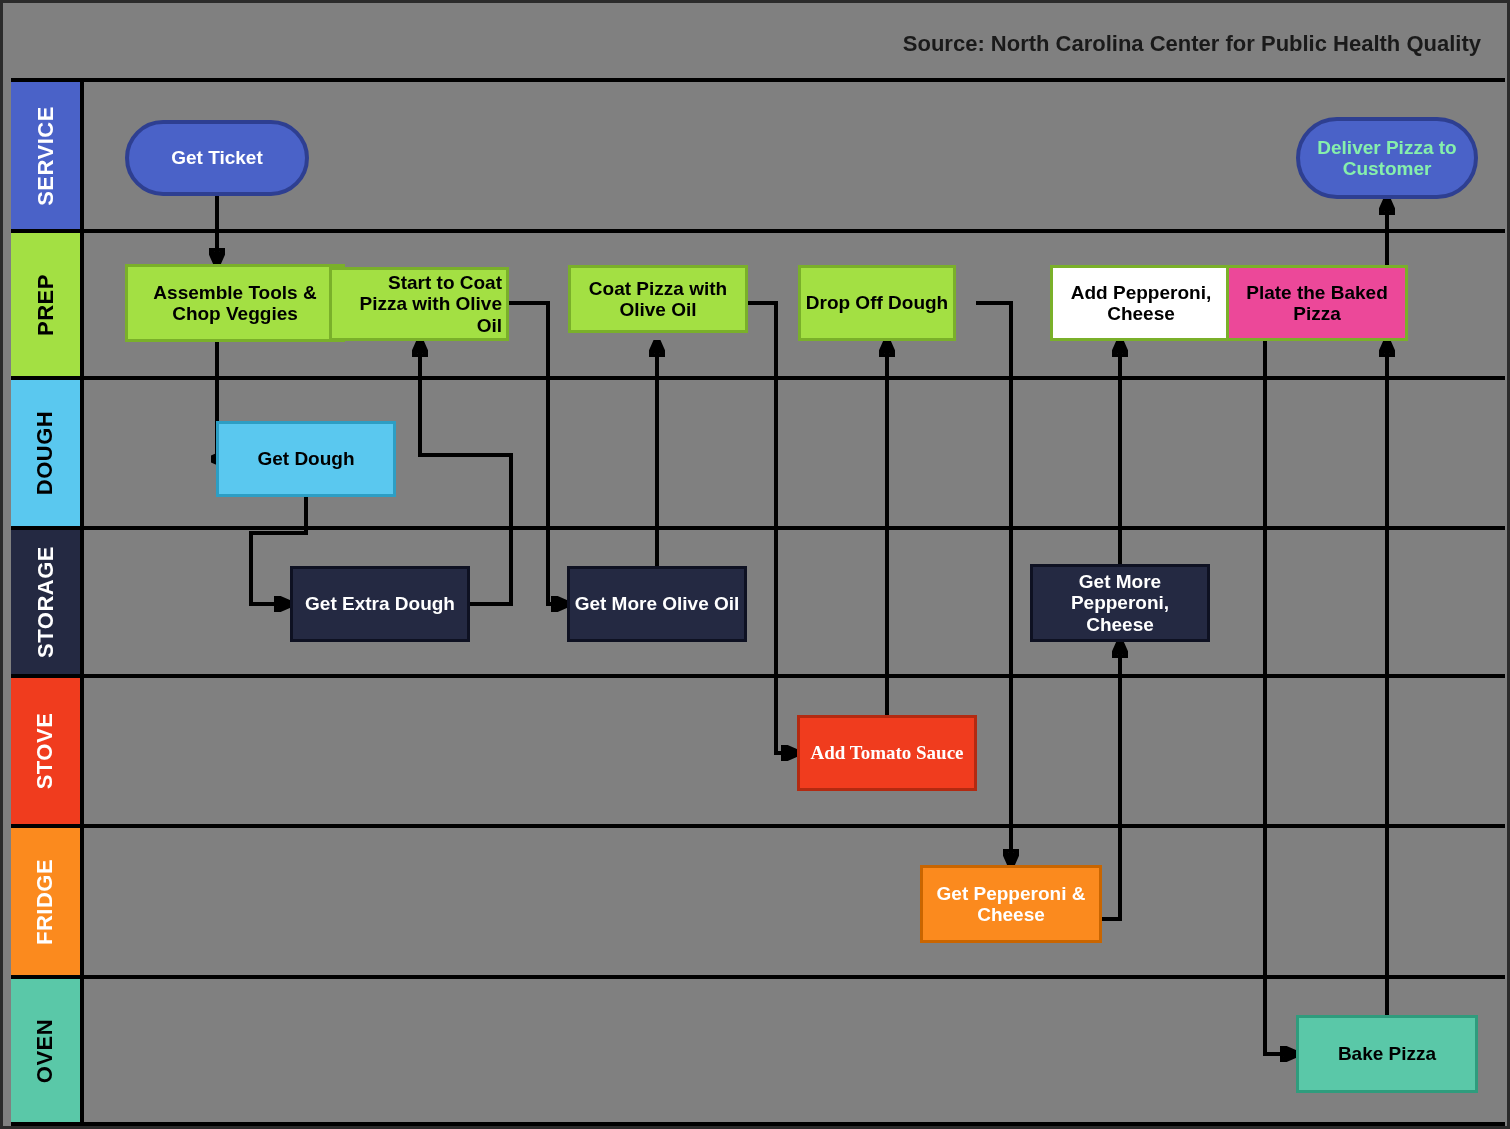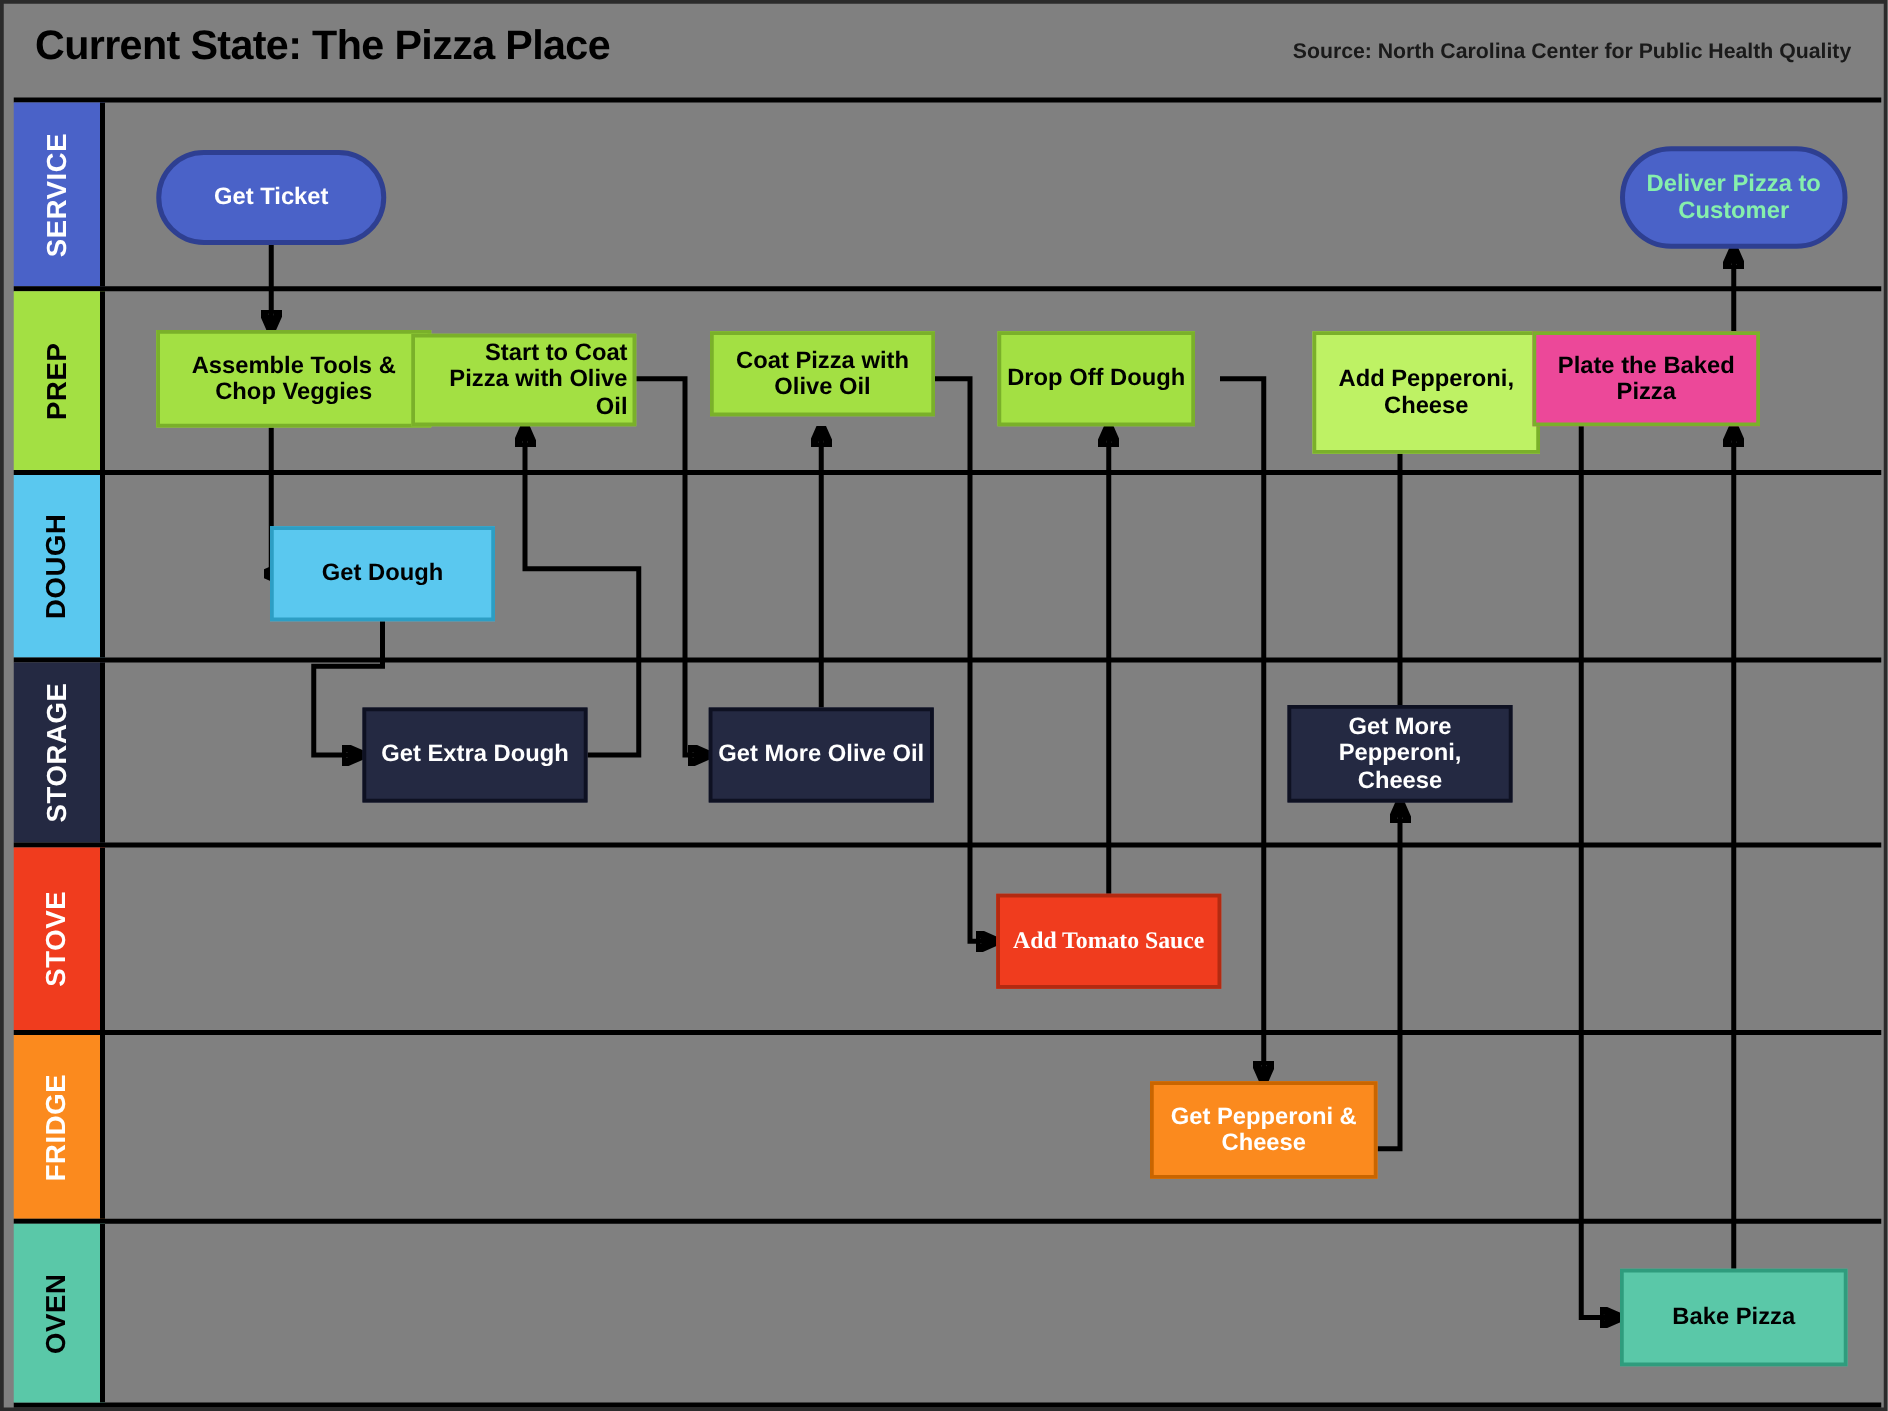--- a/index.html
+++ b/index.html
@@ -22,21 +22,21 @@
     left: 25px; top: 14px;
     font-size: 33px;
     font-weight: bold;
     color: #000000;
     letter-spacing: -0.5px;
     white-space: nowrap;
   }
   #source-note {
     position: absolute;
     right: 26px; top: 28px;
-    font-size: 17px;
+    font-size: 22px;
     font-weight: bold;
     color: #1a1a1a;
     white-space: nowrap;
   }
 
   
   #lanes {
     position: absolute;
     left: 8px; top: 75px;
     width: 1494px; height: 1048px;
@@ -92,21 +92,20 @@
     pointer-events: none;
     z-index: 3;
   }
   #wires path, #wires line { stroke: #000000; stroke-width: 4; fill: none; }
 </style>
 </head>
 <body>
 
 <div id="root">
 
-  <div id="page-title">Current State: The Pizza Place</div>
   <div id="source-note">Source: North Carolina Center for Public Health Quality</div>
 
   <div id="lanes">
       <div class="lane" style="top: 0px; height: 151px;">
         <div class="lane-header" style="background: rgb(74, 98, 200);">
           <span style="color: rgb(255, 255, 255);">SERVICE</span>
         </div>
         <div class="lane-body"></div>
       </div>
       <div class="lane" style="top: 151px; height: 147px;">
@@ -171,21 +170,21 @@
       </g>
   </svg>
 
   <div id="node-layer">
       <div class="node pill" style="left: 122px; top: 117px; width: 184px; height: 76px; background: rgb(74, 98, 200); color: rgb(255, 255, 255); border: 4px solid rgb(46, 63, 145);">Get Ticket</div>
       <div class="node pill" style="left: 1293px; top: 114px; width: 182px; height: 82px; background: rgb(74, 98, 200); color: #86efac; border: 4px solid rgb(46, 63, 145);">Deliver Pizza to Customer</div>
       <div class="node" style="left: 122px; top: 261px; width: 220px; height: 78px; background: rgb(163, 224, 67); color: rgb(0, 0, 0); border: 3px solid rgb(122, 176, 42);">Assemble Tools &amp; Chop Veggies</div>
       <div class="node" style="left: 326px; top: 264px; width: 180px; height: 74px; background: rgb(163, 224, 67); color: rgb(0, 0, 0); border: 3px solid rgb(122, 176, 42); text-align: right;">Start to Coat Pizza with Olive Oil</div>
       <div class="node" style="left: 565px; top: 262px; width: 180px; height: 68px; background: rgb(163, 224, 67); color: rgb(0, 0, 0); border: 3px solid rgb(122, 176, 42);">Coat Pizza with Olive Oil</div>
       <div class="node" style="left: 795px; top: 262px; width: 158px; height: 76px; background: rgb(163, 224, 67); color: rgb(0, 0, 0); border: 3px solid rgb(122, 176, 42);">Drop Off Dough</div>
-      <div class="node" style="left: 1047px; top: 262px; width: 182px; height: 98px; background: #bef264; color: rgb(0, 0, 0); border: 3px solid rgb(122, 176, 42);">Add Pepperoni, Cheese</div>
+      <div class="node" style="left: 1047px; top: 262px; width: 182px; height: 76px; background: #ffffff; color: rgb(0, 0, 0); border: 3px solid rgb(122, 176, 42);">Add Pepperoni, Cheese</div>
       <div class="node" style="left: 1223px; top: 262px; width: 182px; height: 76px; background: #ec4899; color: rgb(0, 0, 0); border: 3px solid rgb(122, 176, 42);">Plate the Baked Pizza</div>
       <div class="node" style="left: 213px; top: 418px; width: 180px; height: 76px; background: rgb(90, 200, 239); color: rgb(0, 0, 0); border: 3px solid rgb(45, 158, 196);">Get Dough</div>
       <div class="node" style="left: 287px; top: 563px; width: 180px; height: 76px; background: rgb(36, 41, 66); color: rgb(255, 255, 255); border: 3px solid rgb(14, 17, 34);">Get Extra Dough</div>
       <div class="node" style="left: 564px; top: 563px; width: 180px; height: 76px; background: rgb(36, 41, 66); color: rgb(255, 255, 255); border: 3px solid rgb(14, 17, 34);">Get More Olive Oil</div>
       <div class="node" style="left: 1027px; top: 561px; width: 180px; height: 78px; background: rgb(36, 41, 66); color: rgb(255, 255, 255); border: 3px solid rgb(14, 17, 34);">Get More Pepperoni, Cheese</div>
       <div class="node" style="left: 794px; top: 712px; width: 180px; height: 76px; background: rgb(240, 60, 30); color: rgb(255, 255, 255); border: 3px solid rgb(179, 42, 17); font-family: Liberation Serif, serif;">Add Tomato Sauce</div>
       <div class="node" style="left: 917px; top: 862px; width: 182px; height: 78px; background: rgb(251, 138, 30); color: rgb(255, 255, 255); border: 3px solid rgb(201, 101, 0);">Get Pepperoni &amp; Cheese</div>
       <div class="node" style="left: 1293px; top: 1012px; width: 182px; height: 78px; background: rgb(90, 200, 168); color: rgb(0, 0, 0); border: 3px solid rgb(47, 156, 125);">Bake Pizza</div>
     </div>
 

